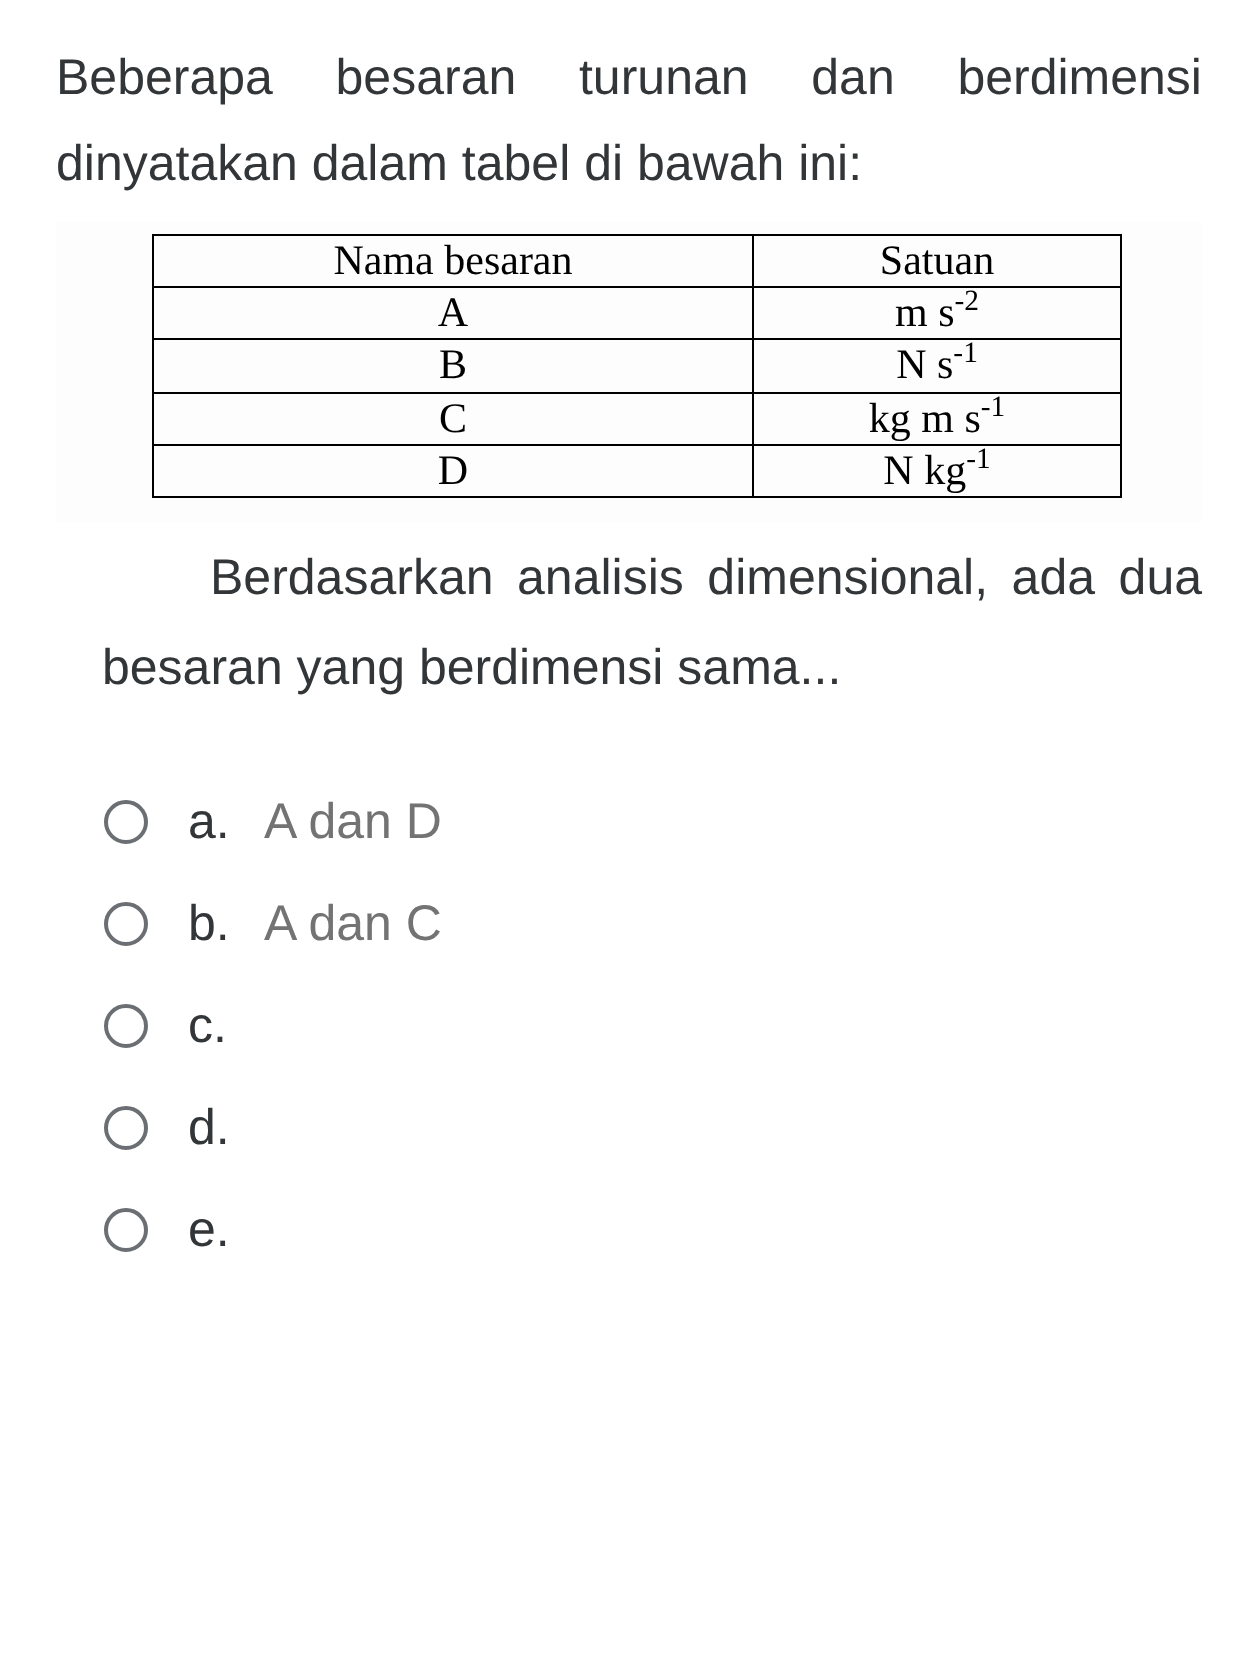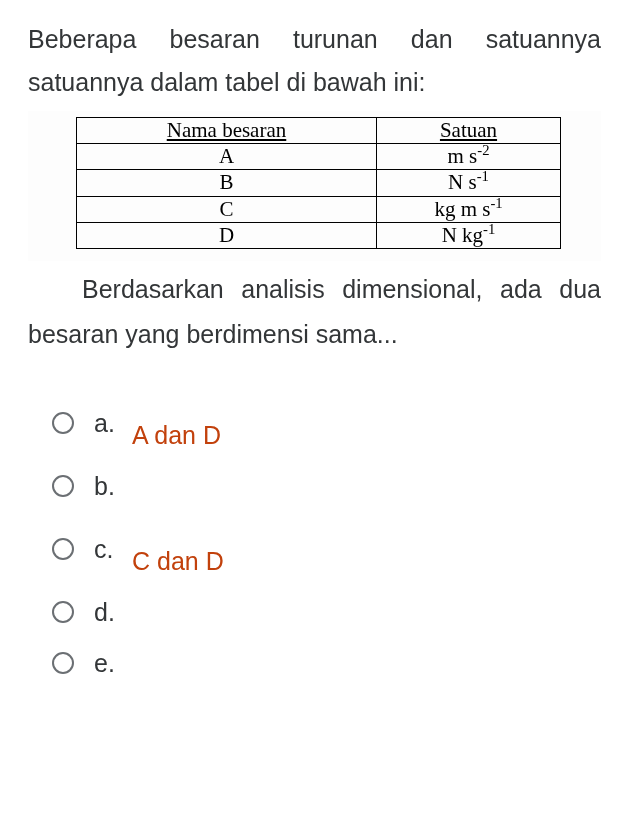--- a/index.html
+++ b/index.html
@@ -32,34 +32,34 @@
     }
     th, td {
       border: 1.5px solid #000;
       text-align: center;
       font-size: 21px;
       padding: 0 6px;
       line-height: 1.2;
     }
     th {
       font-weight: normal;
-      text-decoration: underline;
     }
     sup {
       font-size: 0.7em;
       vertical-align: super;
       line-height: 0;
     }
     .analysis {
       font-size: 25px;
       line-height: 1.8;
       text-align: justify;
       text-indent: 54px;
       margin-top: 6px;
       margin-bottom: 40px;
+      margin-left: 23px;
     }
     .options {
       padding-left: 24px;
     }
     .option {
       display: flex;
       align-items: center;
       margin-bottom: 22px;
     }
     .radio {
@@ -70,28 +70,27 @@
       margin-right: 20px;
       flex-shrink: 0;
     }
     .opt-letter {
       font-size: 25px;
       width: 38px;
       color: #333638;
     }
     .opt-text {
       font-size: 25px;
-      color: #c2410c;
-      margin-top: 24px;
+      color: #737373;
     }
   </style>
 </head>
 <body>
 
-<p class="intro">Beberapa besaran turunan dan satuannya satuannya dalam tabel di bawah ini:</p>
+<p class="intro">Beberapa besaran turunan dan berdimensi dinyatakan dalam tabel di bawah ini:</p>
 
 <div class="table-wrap">
   <table>
     <thead>
       <tr>
         <th>Nama besaran</th>
         <th>Satuan</th>
       </tr>
     </thead>
     <tbody>
@@ -119,25 +118,25 @@
 
 <div class="options">
   <div class="option">
     <span class="radio"></span>
     <span class="opt-letter">a.</span>
     <span class="opt-text">A dan D</span>
   </div>
   <div class="option">
     <span class="radio"></span>
     <span class="opt-letter">b.</span>
+    <span class="opt-text">A dan C</span>
   </div>
   <div class="option">
     <span class="radio"></span>
     <span class="opt-letter">c.</span>
-    <span class="opt-text">C dan D</span>
   </div>
   <div class="option">
     <span class="radio"></span>
     <span class="opt-letter">d.</span>
   </div>
   <div class="option">
     <span class="radio"></span>
     <span class="opt-letter">e.</span>
   </div>
 </div>

